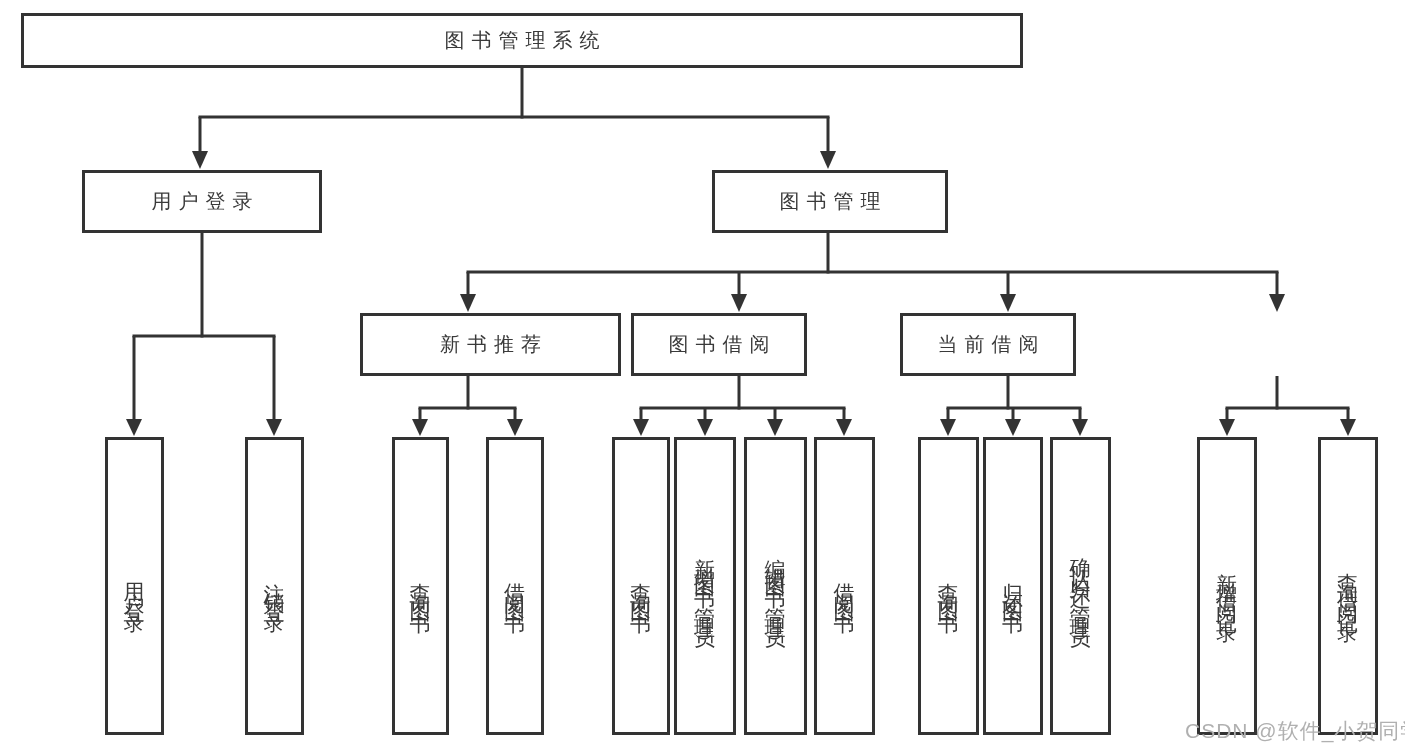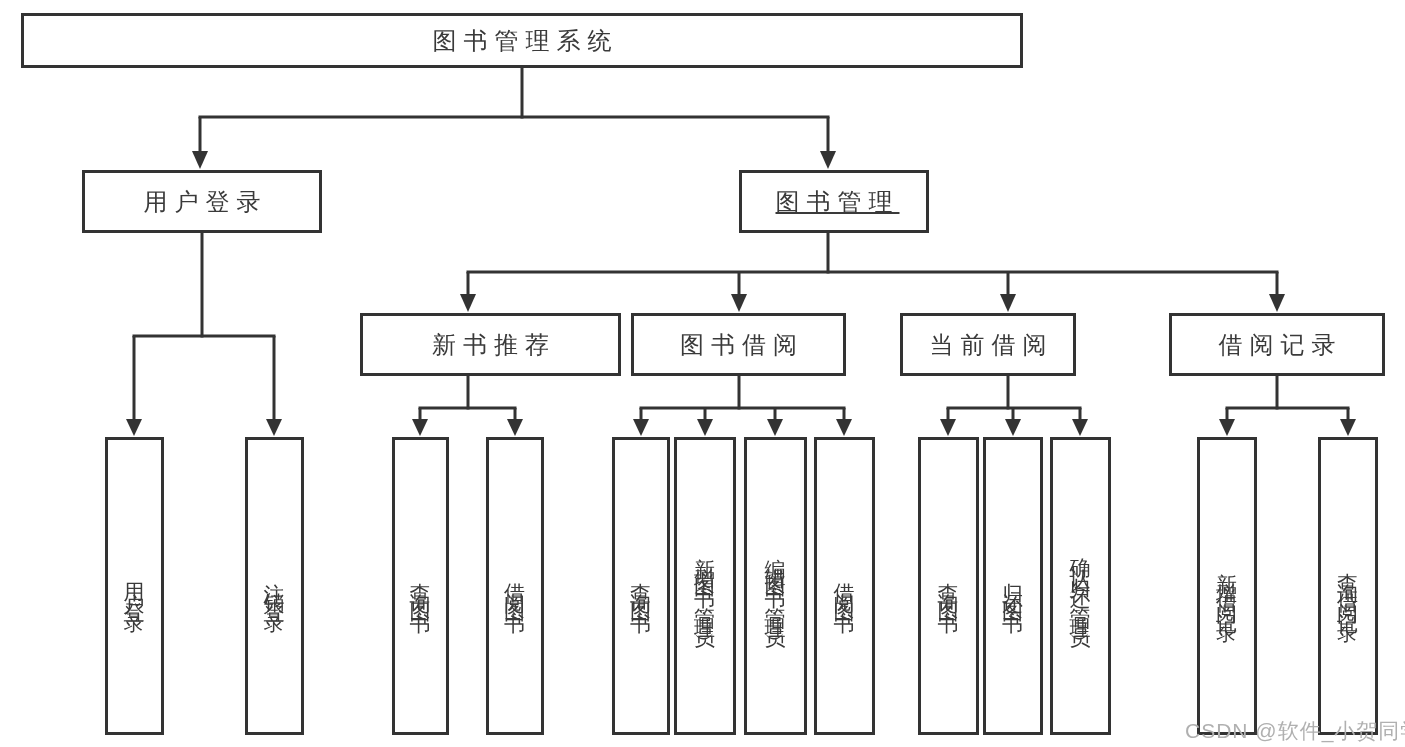--- a/index.html
+++ b/index.html
@@ -15,21 +15,21 @@
     position:absolute;
     box-sizing:border-box;
     background:#ffffff;
     border:3px solid #333333;
     display:flex;align-items:center;justify-content:center;
     color:#3a3a3a;
     z-index:2;
     text-align:center;
   }
   .hbox{
-    font-size:24px;
+    font-size:20px;
     letter-spacing:7px;
     text-indent:7px; 
     white-space:nowrap;
   }
   .root{top:13px;left:21px;width:1002px;height:55px;}
   .lvl2,.lvl3{height:63px;}
   .leaf{
     top:437px;height:298px;
     writing-mode:vertical-rl;
     text-orientation:mixed;
@@ -117,26 +117,25 @@
       <polygon points="1005,419 1021,419 1013,436"></polygon>
       <polygon points="1072,419 1088,419 1080,436"></polygon>
       <polygon points="1219,419 1235,419 1227,436"></polygon>
       <polygon points="1340,419 1356,419 1348,436"></polygon>
     </g>
   </svg>
 
   <div class="box hbox root">图书管理系统</div>
 
   <div class="box hbox lvl2" style="left:82px;top:170px;width:240px;">用户登录</div>
-  <div class="box hbox lvl2" style="left:739px;top:170px;width:190px;text-decoration:underline;">图书管理</div>
+  <div class="box hbox lvl2" style="left:712px;top:170px;width:236px;">图书管理</div>
 
   <div class="box hbox lvl3" style="left:360px;top:313px;width:261px;">新书推荐</div>
-  <div class="box hbox lvl3" style="left:631px;top:313px;width:215px;text-align:center;">图书借阅</div>
+  <div class="box hbox lvl3" style="left:631px;top:313px;width:176px;text-align:center;">图书借阅</div>
   <div class="box hbox lvl3" style="left:900px;top:313px;width:176px;">当前借阅</div>
-  <div class="box hbox lvl3" style="left:1169px;top:313px;width:216px;">借阅记录</div>
 
   <div class="box leaf" style="left:105px;width:59px;">用户登录</div>
   <div class="box leaf" style="left:245px;width:59px;">注销登录</div>
   <div class="box leaf" style="left:392px;width:57px;">查询图书</div>
   <div class="box leaf" style="left:486px;width:58px;">借阅图书</div>
   <div class="box leaf" style="left:612px;width:58px;">查询图书</div>
   <div class="box leaf" style="left:674px;width:62px;">新增图书（管理员）</div>
   <div class="box leaf" style="left:744px;width:63px;">编辑图书（管理员）</div>
   <div class="box leaf" style="left:814px;width:61px;">借阅图书</div>
   <div class="box leaf" style="left:918px;width:61px;">查询图书</div>

